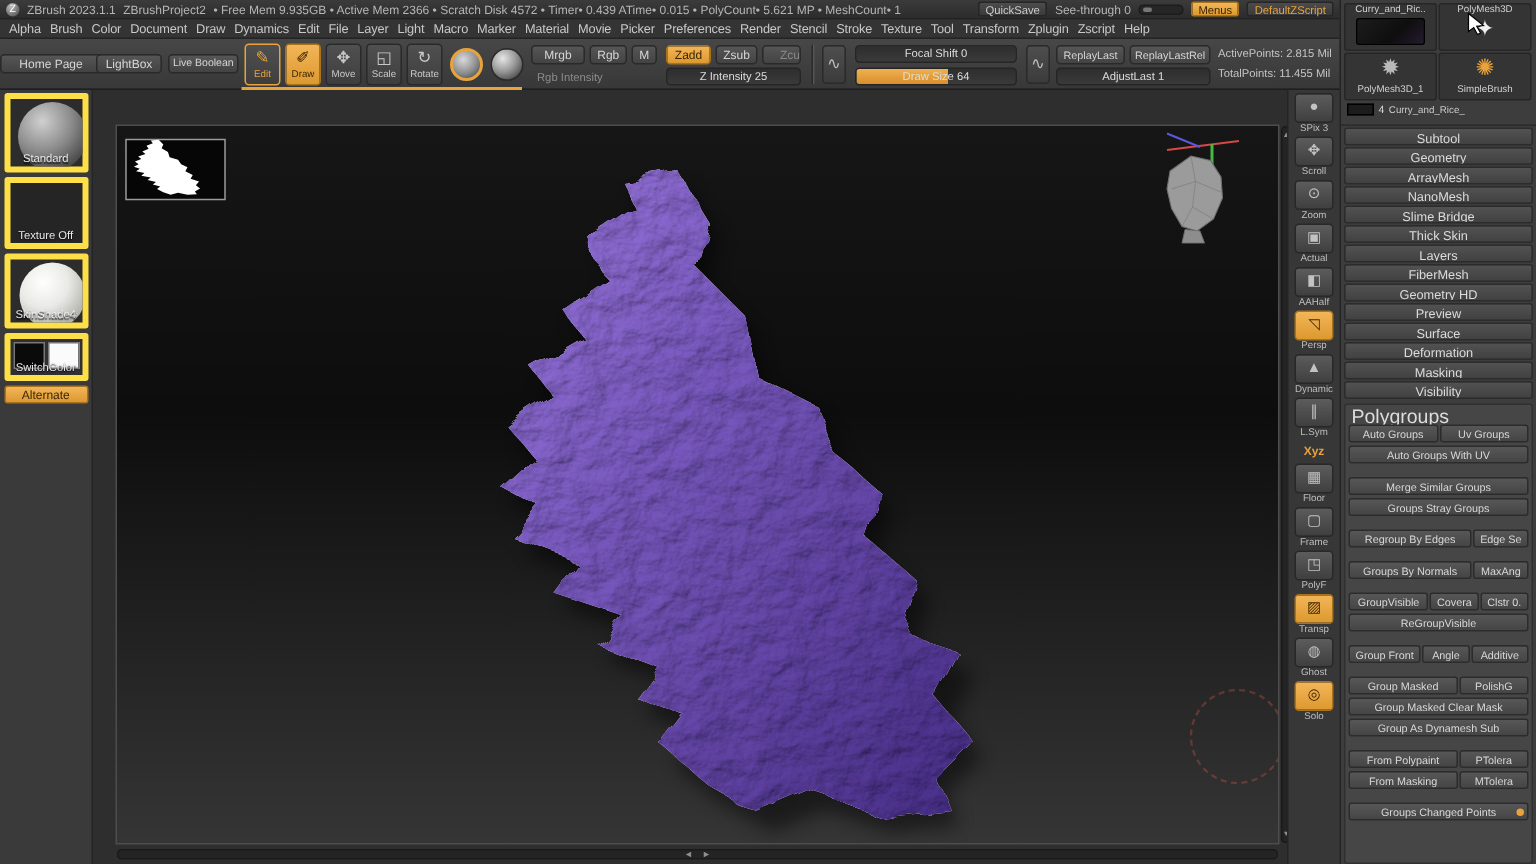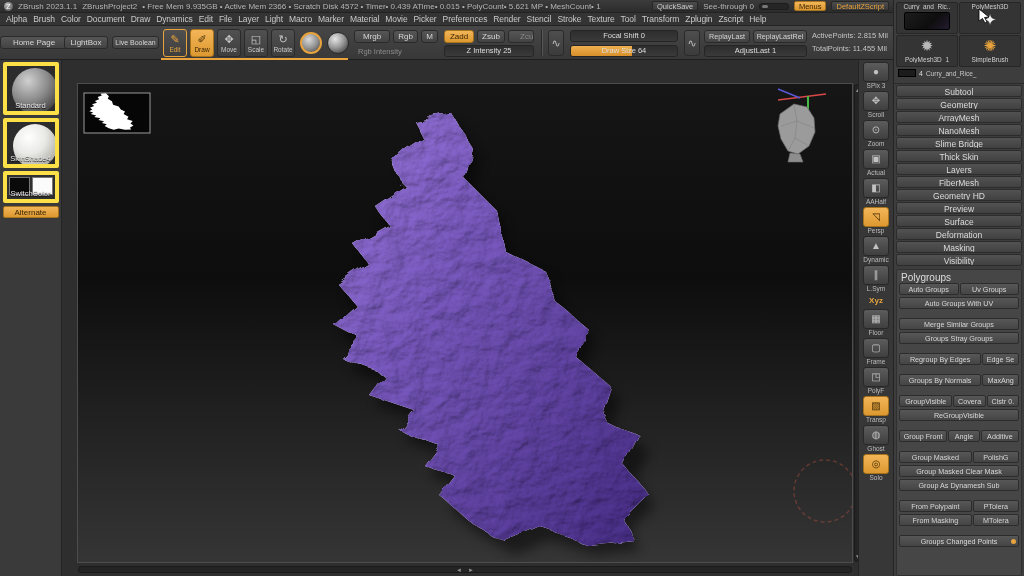--- a/index.html
+++ b/index.html
@@ -127,21 +127,21 @@
   .hist-badge { font-size:7px; color:#ddd; }
   .hist-label { font-size:6.5px; color:#c9c9c9; white-space:nowrap; }
 
   .sections { padding:1px 2px 0 2px; }
   .section-bar { height:12px; line-height:12px; margin-bottom:1px; text-align:center; font-size:8.5px;
     color:#dcdcdc; background:linear-gradient(#525252,#414141); border:1px solid #2c2c2c;
     border-radius:2px; cursor:pointer; white-space:nowrap; overflow:hidden; }
 
   .polygroups { flex:1; margin:2px 2px 0 2px; background:#464646; border:1px solid #303030;
     border-radius:2px; padding:2px 2px; }
-  .pg-title { font-size:10px; color:#ddd; height:11px; line-height:11px; padding-left:2px; }
+  .pg-title { font-size:13px; color:#ddd; height:11px; line-height:11px; padding-left:2px; }
   .pg-row { display:flex; gap:1px; margin-bottom:2px; }
   .pg-row.gap { margin-top:9px; }
   .pgb { flex:1; height:12px; line-height:11px; font-size:7.2px; color:#d8d8d8; text-align:center;
     background:linear-gradient(#575757,#454545); border:1px solid #2c2c2c; border-radius:2px;
     cursor:pointer; white-space:nowrap; overflow:hidden; position:relative; }
   .dot-orange { position:absolute; right:2px; top:3px; width:5px; height:5px; border-radius:50%;
     background:#e8a33d; }
 
   .cursor { position:absolute; left:978px; top:8px; z-index:50; pointer-events:none; }
 </style>
@@ -254,20 +254,23 @@
 
   <div class="pts" style="left:812px;top:5px;">ActivePoints: 2.815 Mil</div>
   <div class="pts" style="left:812px;top:18px;">TotalPoints: 11.455 Mil</div>
 </div>
 
 <div class="left-bar">
   <div class="ltile" style="height:53px;">
     <div class="sphere-std"></div>
     <span class="llabel">Standard</span>
   </div>
+  <div class="ltile" style="height:48px;background:#252525;">
+    <span class="llabel">Texture Off</span>
+  </div>
   <div class="ltile" style="height:50px;">
     <div class="sphere-skin"></div>
     <span class="llabel">SkinShade4</span>
   </div>
   <div class="ltile" style="height:32px;background:#303030;">
     <div class="switch-wrap">
       <div class="sw black"></div>
       <div class="sw white"></div>
     </div>
     <span class="llabel">SwitchColor</span>

